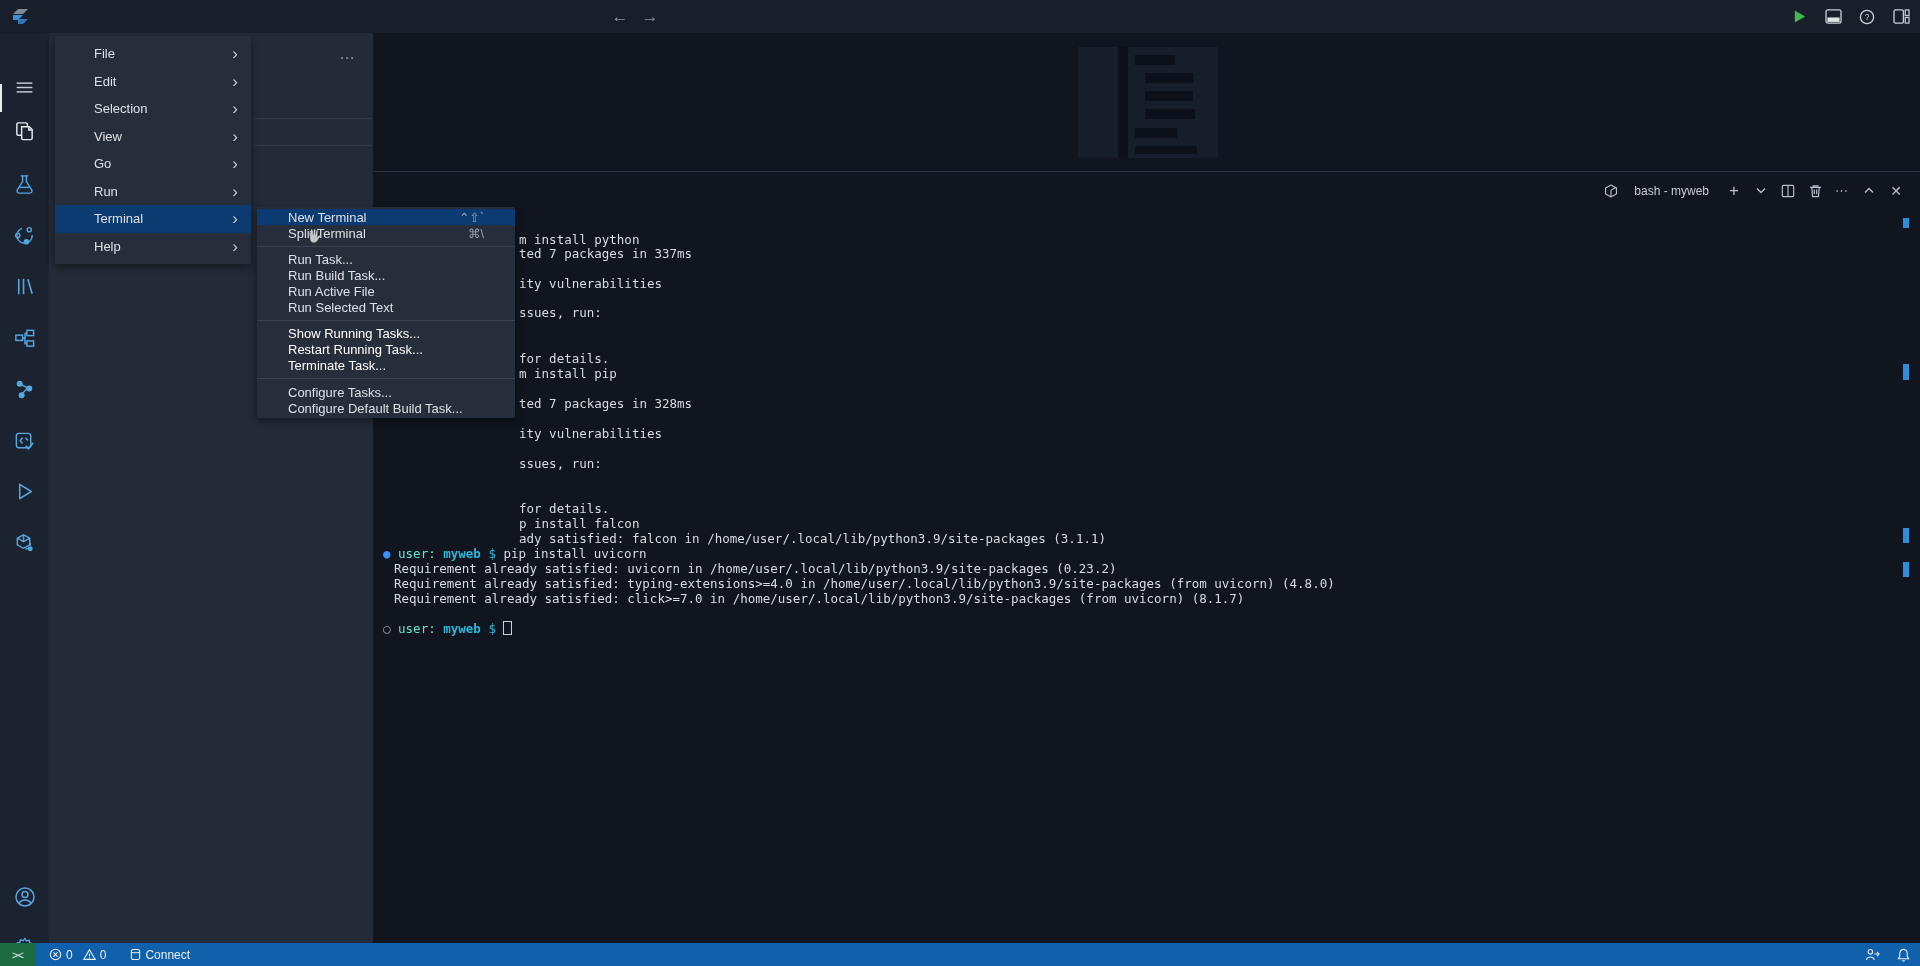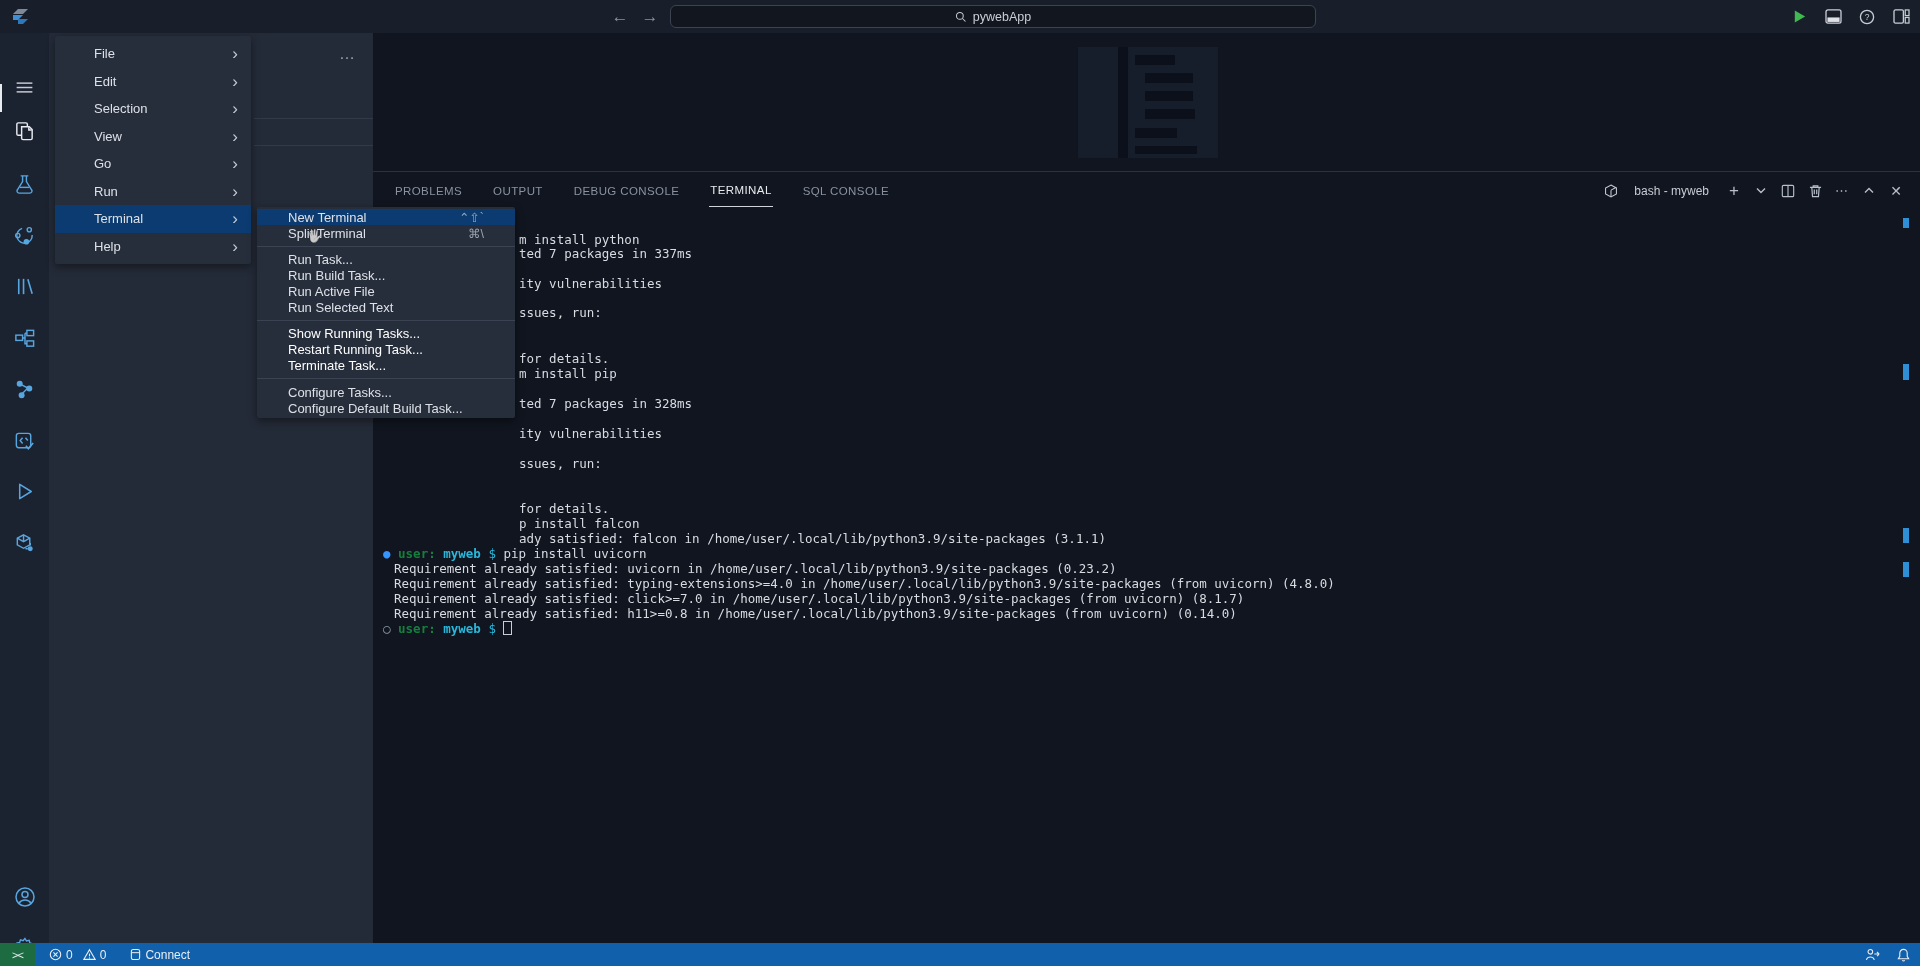--- a/index.html
+++ b/index.html
@@ -40,21 +40,21 @@
   .ptab{font-size:11.5px;letter-spacing:.4px;color:#8a92a0;padding:10px 1px;cursor:default}
   .ptab.active{color:#e7eaee;border-bottom:1px solid #d0d4da}
   .panel-actions{position:absolute;right:16px;top:0;height:37px;display:flex;align-items:center;gap:11px;color:#b8bfca}
   .pa-btn{display:flex;align-items:center;justify-content:center;min-width:16px;height:18px;font-size:13px}
   .term-title{font-size:12px;color:#c7ccd4;margin:0 6px 0 4px}
 
   
   .termlayer{position:absolute;left:0;top:0;width:1920px;height:966px;z-index:2;pointer-events:none}
   .tline{position:absolute;font-family:"DejaVu Sans Mono",monospace;font-size:12.5px;line-height:15px;
          color:#d8dce2;white-space:pre}
-  .seg-user{color:#15803d;font-weight:bold}
+  .seg-user{color:#5eead4;font-weight:normal}
   .seg-host{color:#29b8db;font-weight:bold}
   .seg-dollar{color:#29b8db}
   .seg-dot{color:#3794ff}
   .seg-ring{color:#8a93a0}
   .t-cursor{display:inline-block;width:7px;height:12px;border:1px solid #c9ced6;vertical-align:-2px}
   .scrollmark{position:absolute;left:1903px;width:6px;background:#2f8fd6;z-index:3}
 
   
   .menu-panel{position:absolute;background:#262d3b;z-index:20;box-shadow:0 3px 9px rgba(0,0,0,.45);
               padding:4px 0;border-radius:2px}
@@ -85,27 +85,20 @@
 <div class="titlebar">
   <div class="logo">
     <svg width="19" height="17" viewBox="0 0 19 17">
       <path d="M7 1 L17 1 L12 6 L2 6 Z" fill="#7e8a99"></path>
       <path d="M2 7 L12 7 L7 12 L2 12 Z" fill="#3f8fd6"></path>
       <path d="M7 11 L17 11 L12 16 L7 16 Z" fill="#2e77b8"></path>
     </svg>
   </div>
   <div class="nav-arrow" style="left:608px">←</div>
   <div class="nav-arrow" style="left:638px">→</div>
-  <div class="searchbox">
-    <svg width="12" height="12" viewBox="0 0 16 16">
-      <circle cx="6.5" cy="6.5" r="4.5" fill="none" stroke="#c9ced6" stroke-width="1.4"></circle>
-      <line x1="10" y1="10" x2="14" y2="14" stroke="#c9ced6" stroke-width="1.4"></line>
-    </svg>
-    <span>pywebApp</span>
-  </div>
   <div class="tb-icons">
     <div class="tb-btn">
       <svg width="15" height="15" viewBox="0 0 16 16">
           <path d="M3 1.5 L14 8 L3 14.5 Z" fill="#3fb950"></path>
         </svg>
     </div>
     <div class="tb-btn">
       <svg width="17" height="15" viewBox="0 0 18 16">
         <rect x="1" y="1" width="16" height="14" rx="2" fill="none" stroke="#c9ced6" stroke-width="1.4"></rect>
         <rect x="2.5" y="9" width="13" height="4.8" fill="#dfe3e8"></rect>
@@ -229,27 +222,20 @@
     <div class="mm-strip" style="left:57px;top:8px;width:40px;height:10px"></div>
     <div class="mm-strip" style="left:67px;top:26px;width:48px;height:10px"></div>
     <div class="mm-strip" style="left:67px;top:44px;width:48px;height:10px"></div>
     <div class="mm-strip" style="left:67px;top:62px;width:50px;height:10px"></div>
     <div class="mm-strip" style="left:57px;top:81px;width:42px;height:10px"></div>
     <div class="mm-strip" style="left:57px;top:99px;width:62px;height:8px"></div>
   </div>
 </div>
 
 <div class="panel">
-  <div class="panel-tabs">
-      <div class="ptab">PROBLEMS</div>
-      <div class="ptab">OUTPUT</div>
-      <div class="ptab">DEBUG CONSOLE</div>
-      <div class="ptab active">TERMINAL</div>
-      <div class="ptab">SQL CONSOLE</div>
-    </div>
   <div class="panel-actions">
     <div class="pa-btn">
       <svg width="14" height="14" viewBox="0 0 16 16" fill="none" stroke="#c7ccd4" stroke-width="1.2">
         <path d="M8 1.2 L14.2 4.6 V11.4 L8 14.8 L1.8 11.4 V4.6 Z"></path>
           <path d="M8 7 V14.5 M8 7 L14 3.8"></path>
         </svg>
     </div>
     <span class="term-title">bash - myweb</span>
     <div class="pa-btn" style="font-size:17px">+</div>
     <div class="pa-btn">
@@ -290,21 +276,20 @@
     <div class="tline" style="left: 519px; top: 396px;"><span>ted 7 packages in 328ms</span></div>
     <div class="tline" style="left: 519px; top: 426px;"><span>ity vulnerabilities</span></div>
     <div class="tline" style="left: 519px; top: 456px;"><span>ssues, run:</span></div>
     <div class="tline" style="left: 519px; top: 501px;"><span>for details.</span></div>
     <div class="tline" style="left: 519px; top: 516px;"><span>p install falcon</span></div>
     <div class="tline" style="left: 519px; top: 531px;"><span>ady satisfied: falcon in /home/user/.local/lib/python3.9/site-packages (3.1.1)</span></div>
     <div class="tline" style="left: 383px; top: 546px;"><span class="seg-dot">● </span><span class="seg-user">user:</span><span> </span><span class="seg-host">myweb</span><span> </span><span class="seg-dollar">$ </span><span>pip install uvicorn</span></div>
     <div class="tline" style="left: 394px; top: 561px;"><span>Requirement already satisfied: uvicorn in /home/user/.local/lib/python3.9/site-packages (0.23.2)</span></div>
     <div class="tline" style="left: 394px; top: 576px;"><span>Requirement already satisfied: typing-extensions&gt;=4.0 in /home/user/.local/lib/python3.9/site-packages (from uvicorn) (4.8.0)</span></div>
     <div class="tline" style="left: 394px; top: 591px;"><span>Requirement already satisfied: click&gt;=7.0 in /home/user/.local/lib/python3.9/site-packages (from uvicorn) (8.1.7)</span></div>
-    <div class="tline" style="left: 394px; top: 606px;"><span>Requirement already satisfied: h11&gt;=0.8 in /home/user/.local/lib/python3.9/site-packages (from uvicorn) (0.14.0)</span></div>
     <div class="tline" style="left: 383px; top: 621px;"><span class="seg-ring">○ </span><span class="seg-user">user:</span><span> </span><span class="seg-host">myweb</span><span> </span><span class="seg-dollar">$ </span><span class="t-cursor"></span></div>
   </div>
 
 <div class="menu-panel" id="main-menu">
     <div class="menu-row">
       <span class="ml">File</span>
       <span class="chev">›</span>
     </div>
     <div class="menu-row">
       <span class="ml">Edit</span>

